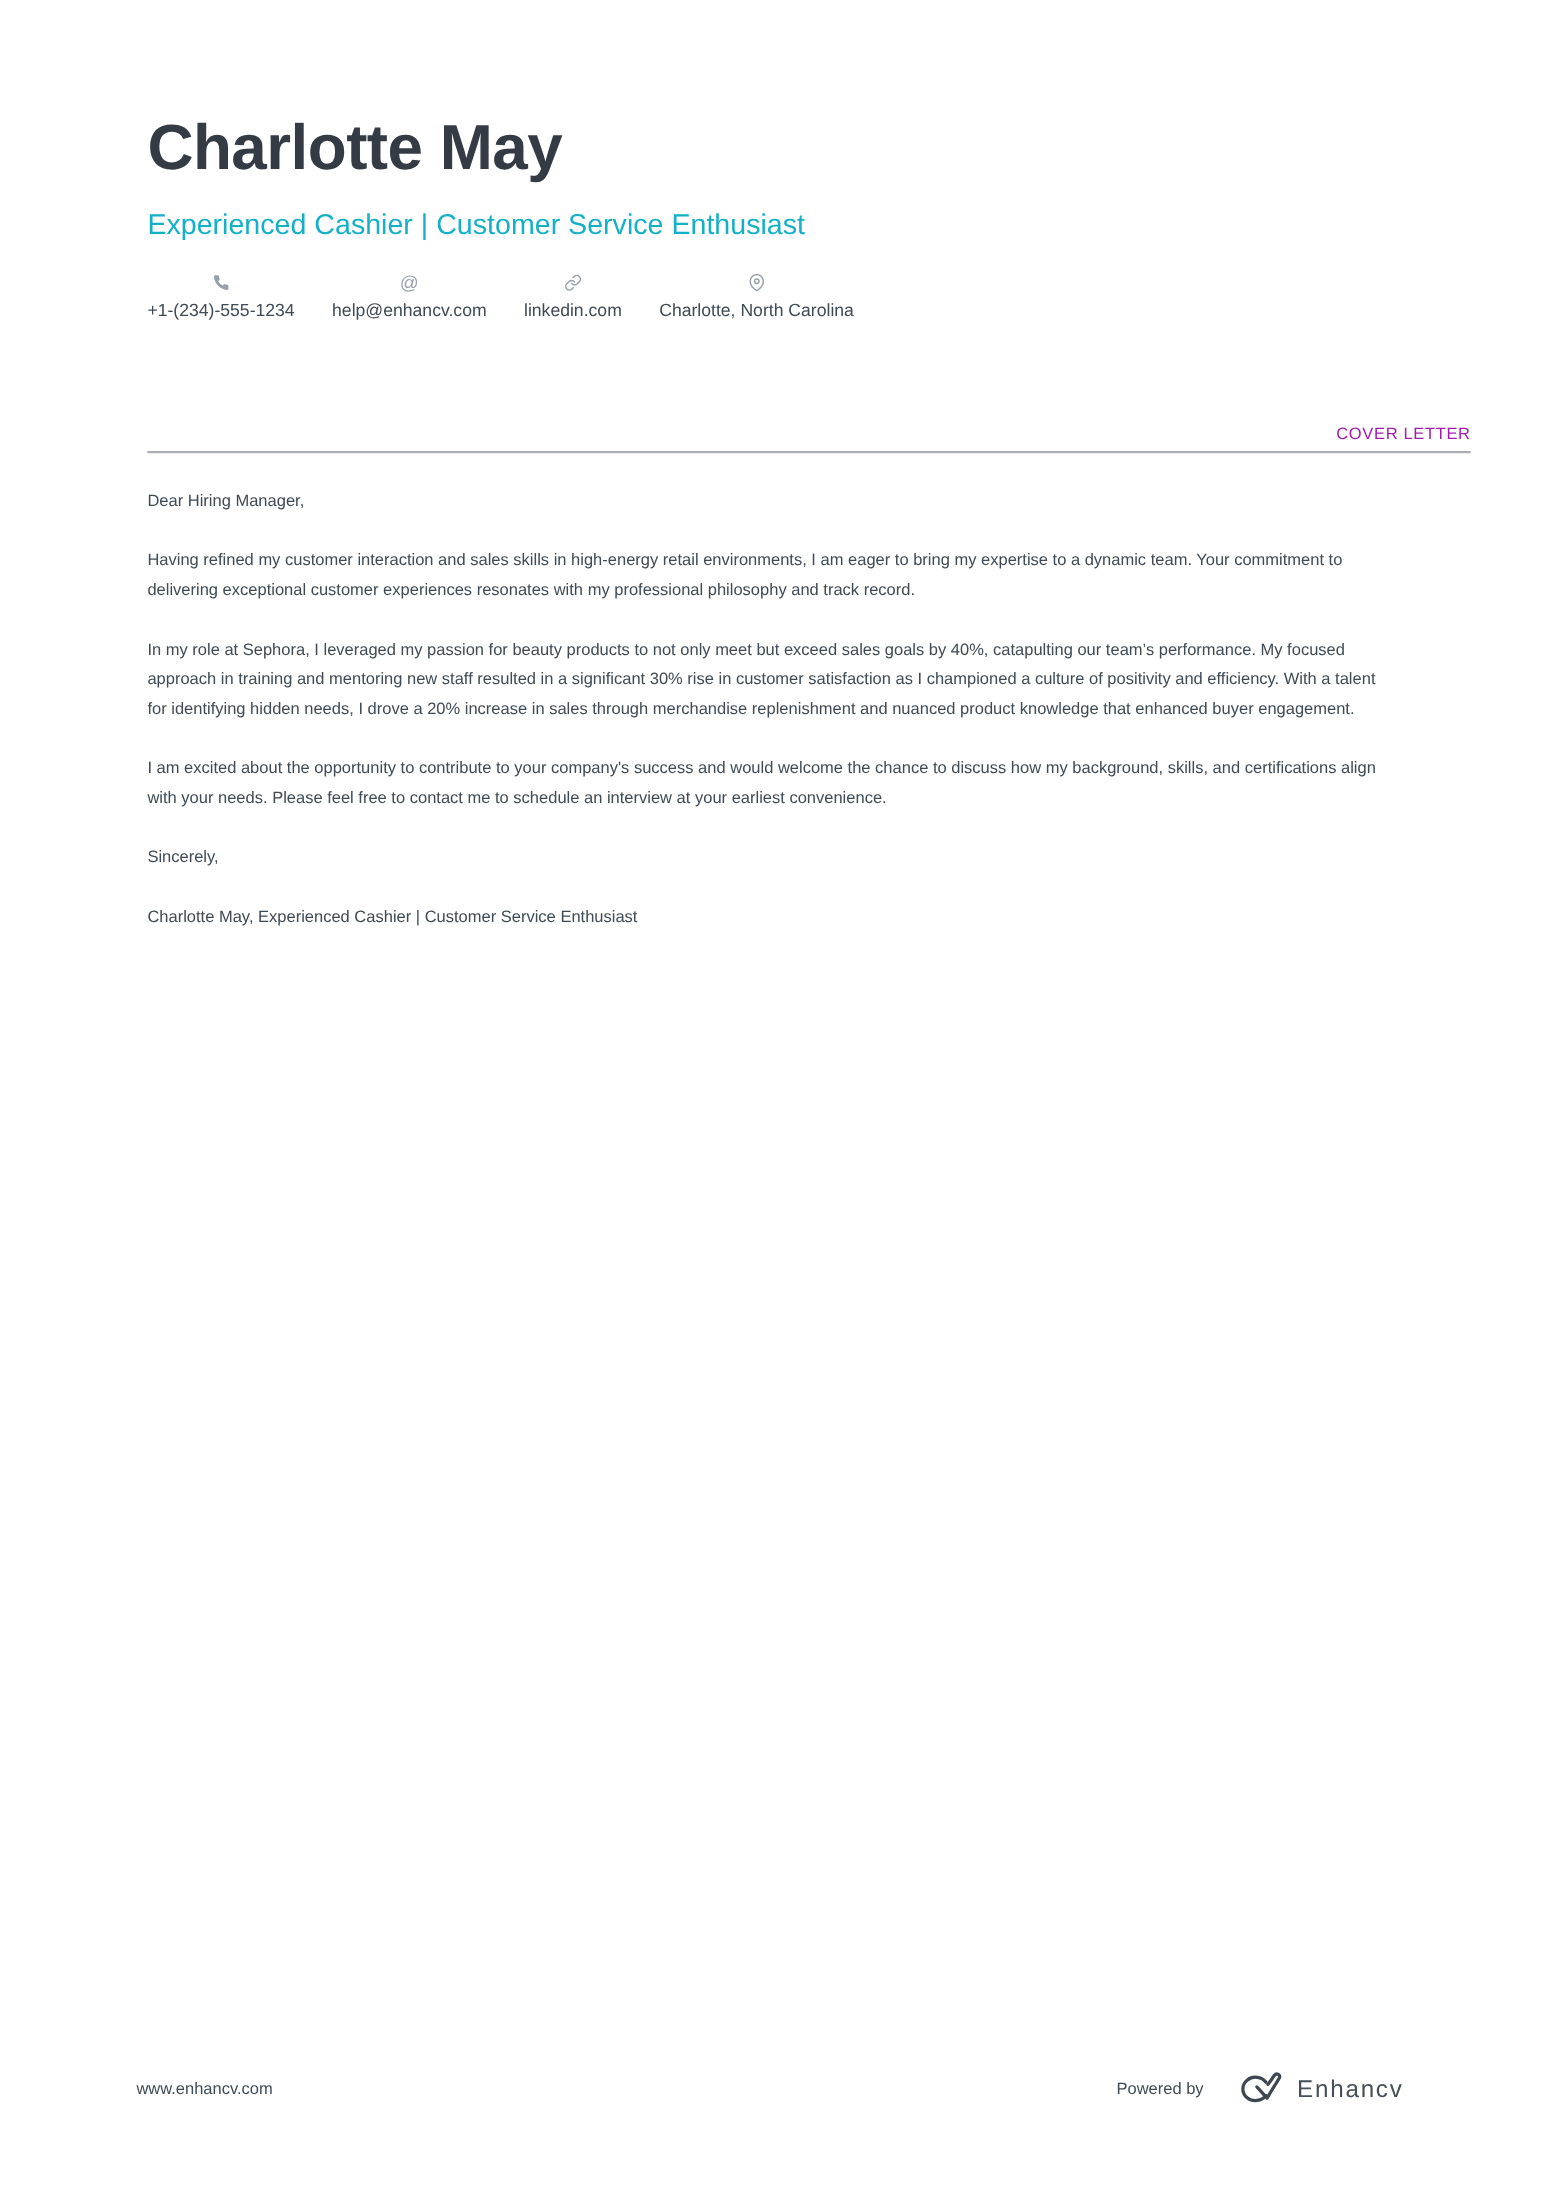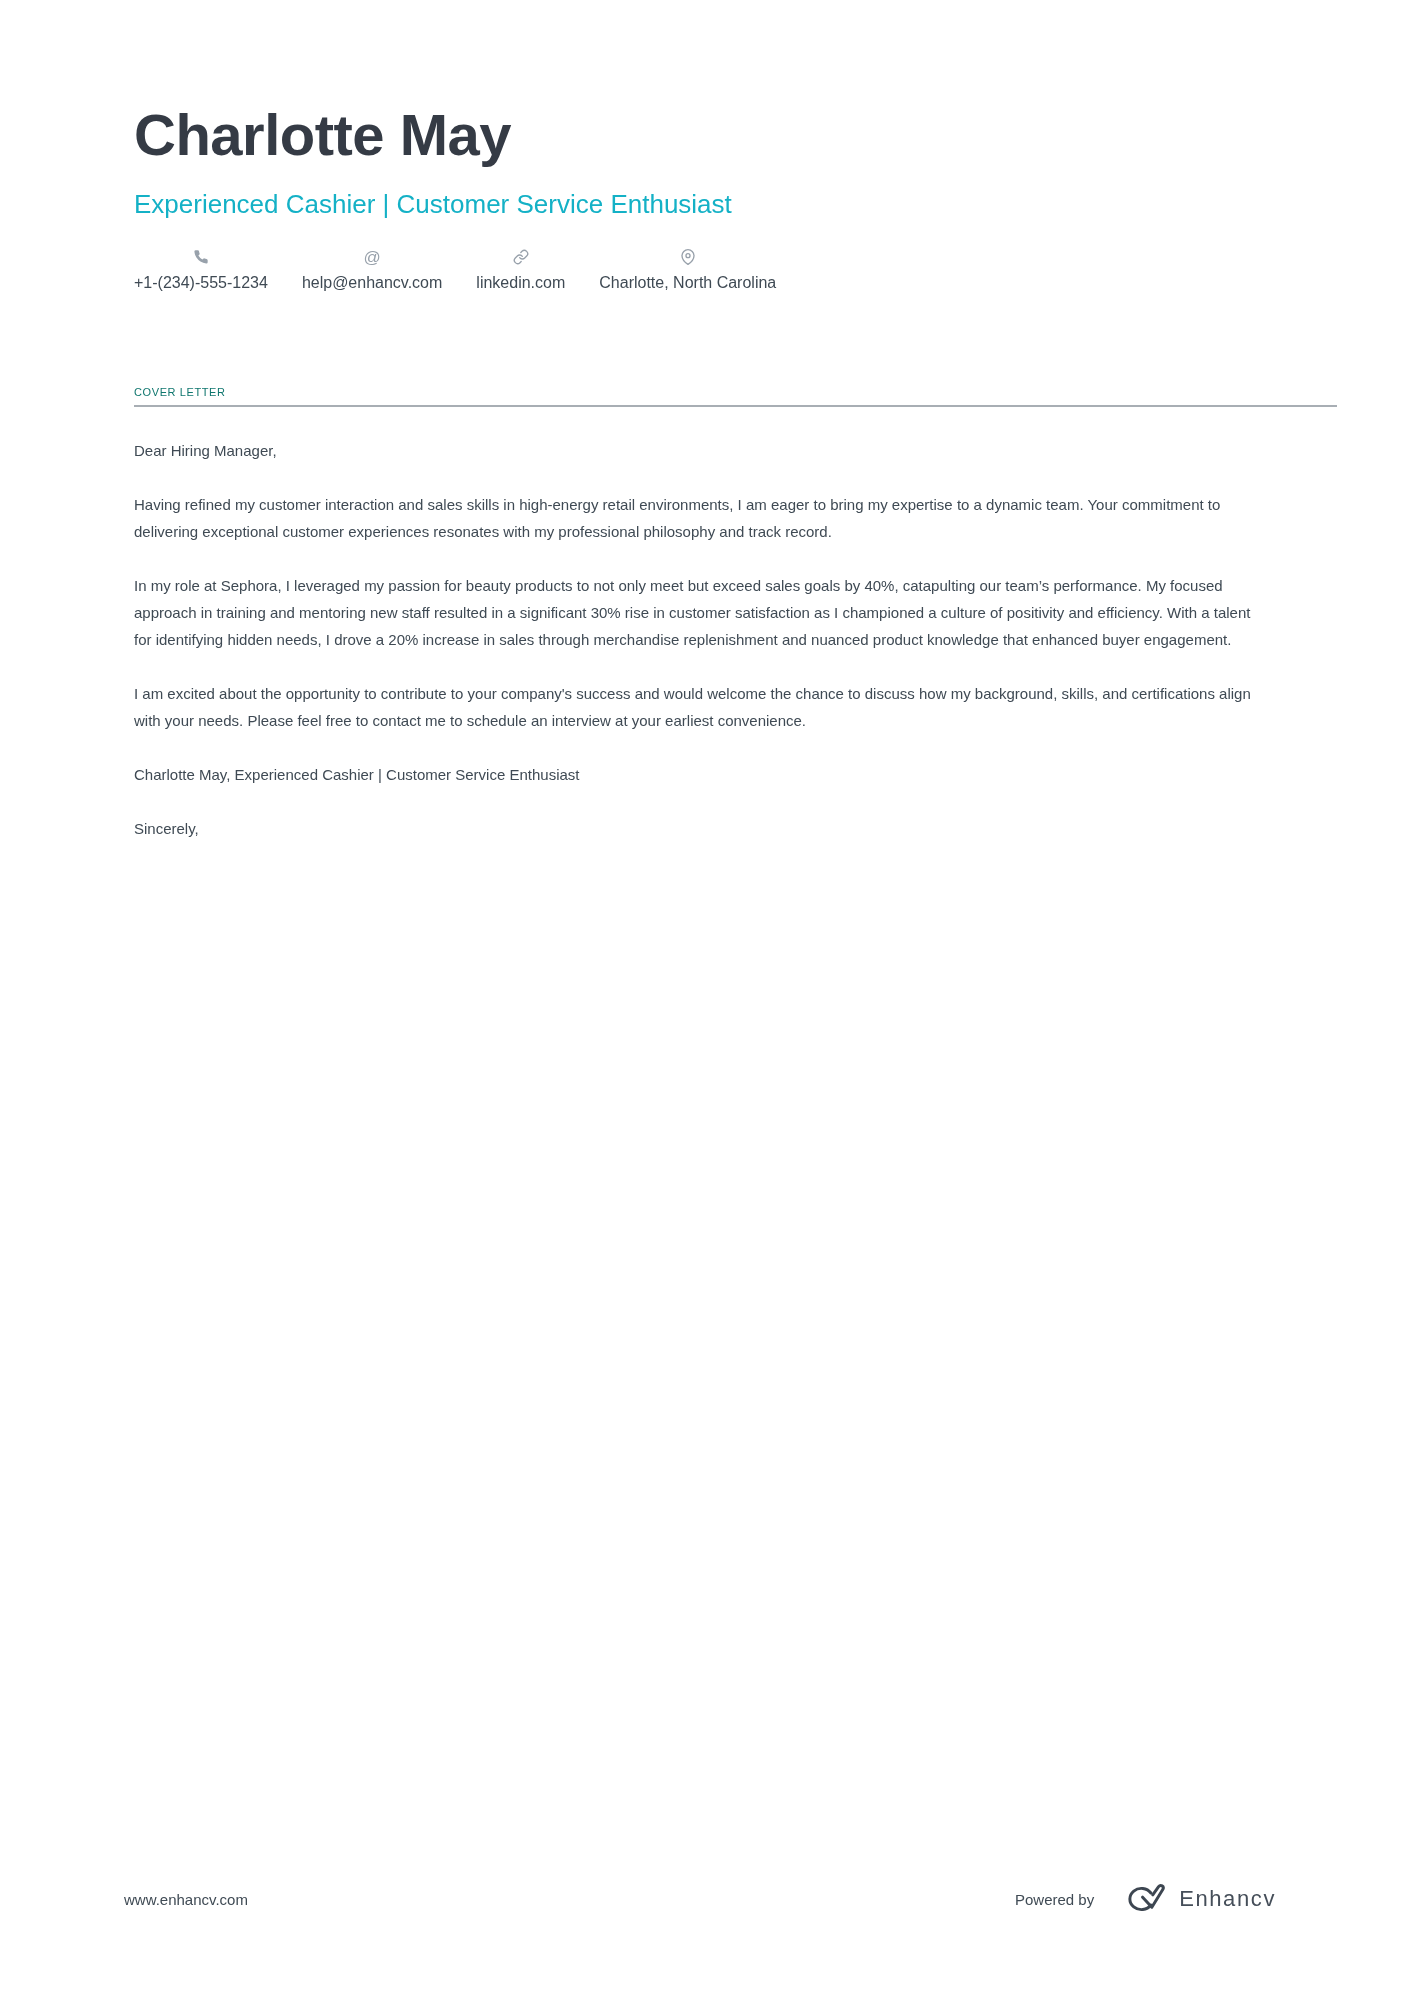--- a/index.html
+++ b/index.html
@@ -59,23 +59,24 @@
   .contact-item .icn svg { width: 16px; height: 16px; }
   .at-glyph {
     font-size: 17px;
     color: #98a1ab;
     line-height: 1;
   }
 
   
   .section-label {
     margin-top: 94px;
-    font-size: 11px;
+    font-size: 15px;
     letter-spacing: 0.6px;
-    color: #0f766e;
+    color: #a21caf;
+    text-align: right;
   }
   .section-rule {
     margin-top: 7px;
     border: none;
     border-top: 2px solid #a8aeb4;
     width: 100%;
   }
 
   
   .letter {
@@ -174,22 +175,22 @@
 
   <main>
     <div class="section-label">COVER LETTER</div>
     <hr class="section-rule">
 
     <div class="letter">
       <p>Dear Hiring Manager,</p>
       <p>Having refined my customer interaction and sales skills in high-energy retail environments, I am eager to bring my expertise to a dynamic team. Your commitment to delivering exceptional customer experiences resonates with my professional philosophy and track record.</p>
       <p>In my role at Sephora, I leveraged my passion for beauty products to not only meet but exceed sales goals by 40%, catapulting our team’s performance. My focused approach in training and mentoring new staff resulted in a significant 30% rise in customer satisfaction as I championed a culture of positivity and efficiency. With a talent for identifying hidden needs, I drove a 20% increase in sales through merchandise replenishment and nuanced product knowledge that enhanced buyer engagement.</p>
       <p>I am excited about the opportunity to contribute to your company's success and would welcome the chance to discuss how my background, skills, and certifications align with your needs. Please feel free to contact me to schedule an interview at your earliest convenience.</p>
+      <p>Sincerely,</p>
       <p>Charlotte May, Experienced Cashier | Customer Service Enthusiast</p>
-      <p>Sincerely,</p>
     </div>
   </main>
 
   <footer class="footer">
     <span class="footer-site">www.enhancv.com</span>
 
     <div class="powered">
       <span class="powered-by">Powered by</span>
       <span class="brand">
         <span class="brand-logo">

